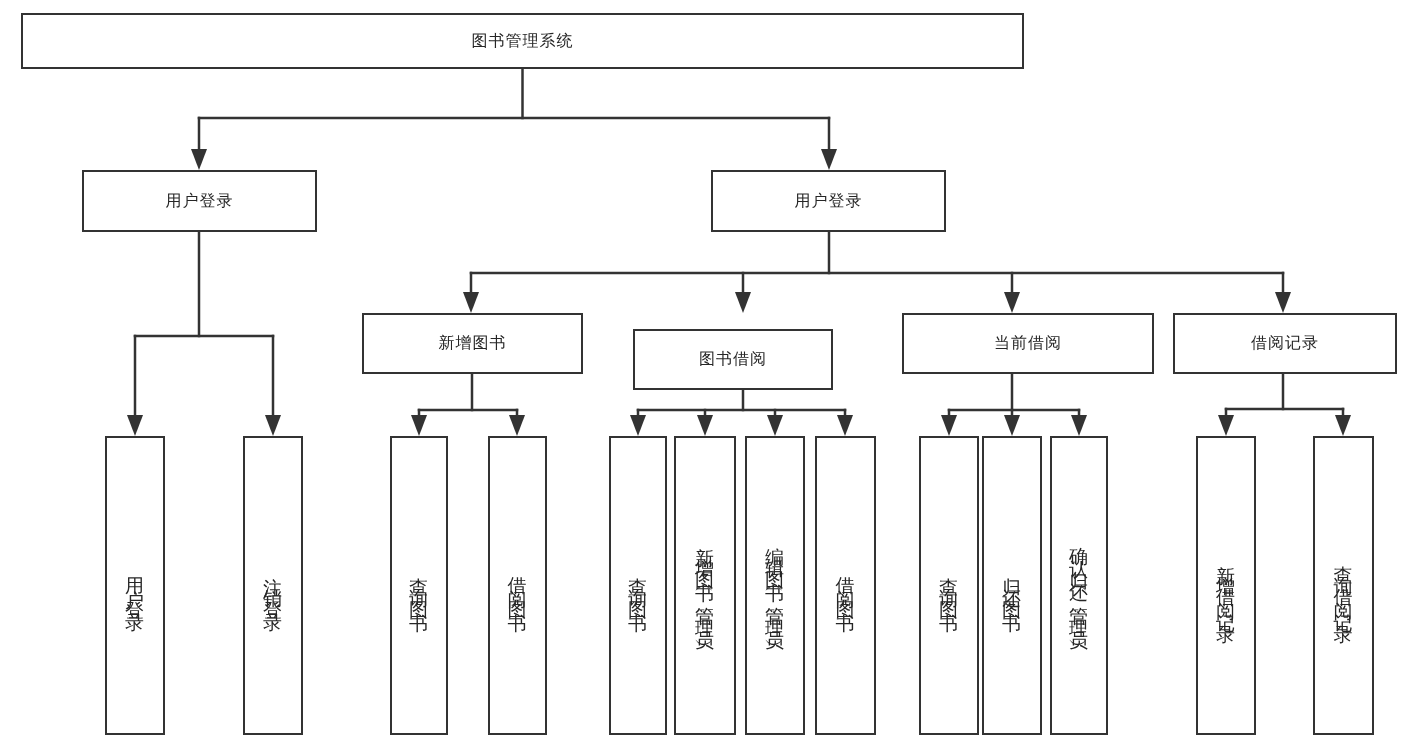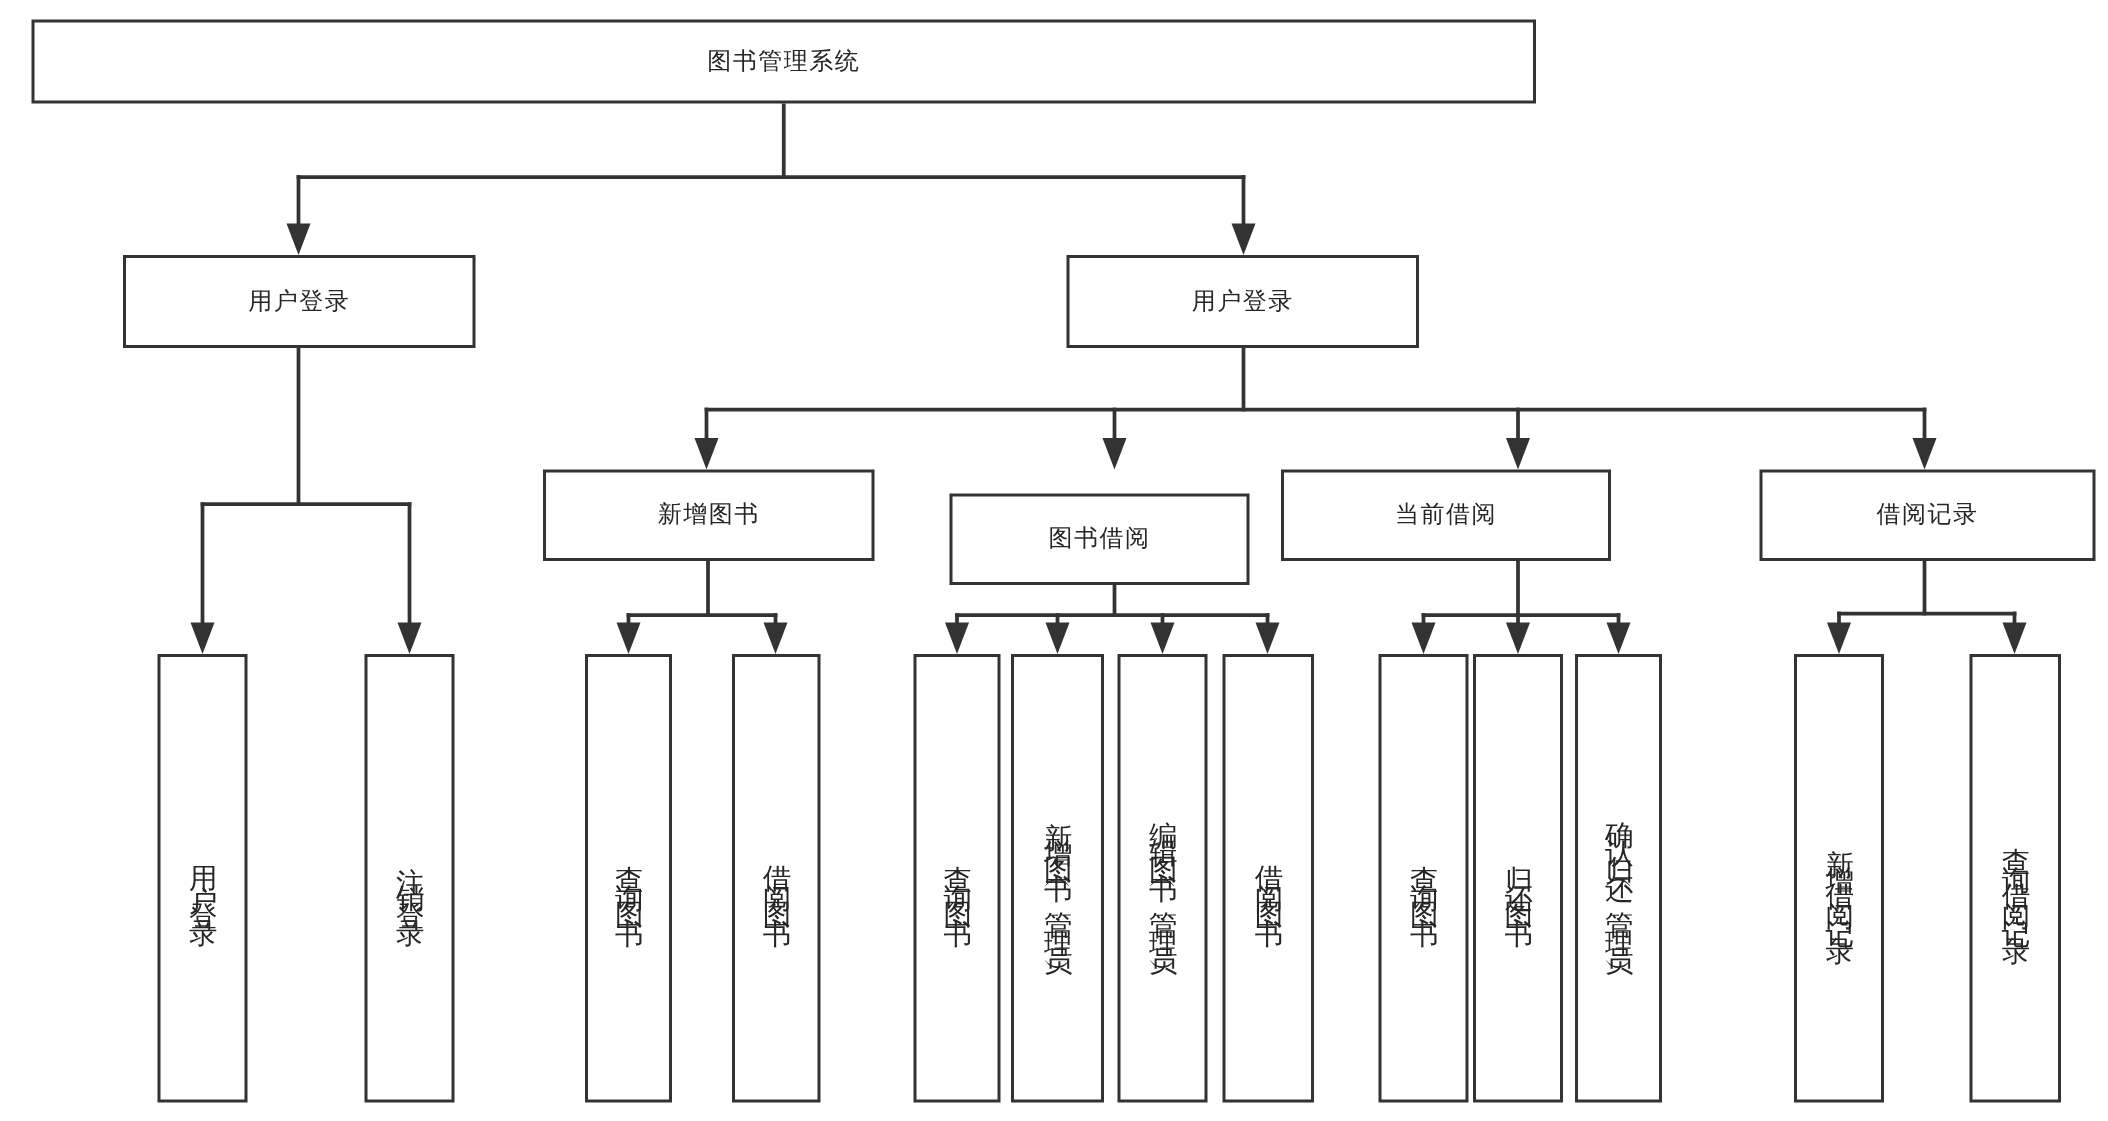--- a/index.html
+++ b/index.html
@@ -132,21 +132,21 @@
   <div class="node" style="left:711px;top:170px;width:235px;height:62px">
     <span class="label">用户登录</span>
   </div>
 
   <div class="node" style="left:362px;top:313px;width:221px;height:61px">
     <span class="label">新增图书</span>
   </div>
   <div class="node" style="left:633px;top:329px;width:200px;height:61px">
     <span class="label">图书借阅</span>
   </div>
-  <div class="node" style="left:854px;top:313px;width:220px;height:61px">
+  <div class="node" style="left:902px;top:313px;width:252px;height:61px">
     <span class="label">当前借阅</span>
   </div>
   <div class="node" style="left:1173px;top:313px;width:224px;height:61px">
     <span class="label">借阅记录</span>
   </div>
 
   <div class="leaf" style="left:105px;width:60px">
     <span class="vlabel">用户登录</span>
   </div>
   <div class="leaf" style="left:243px;width:60px">

